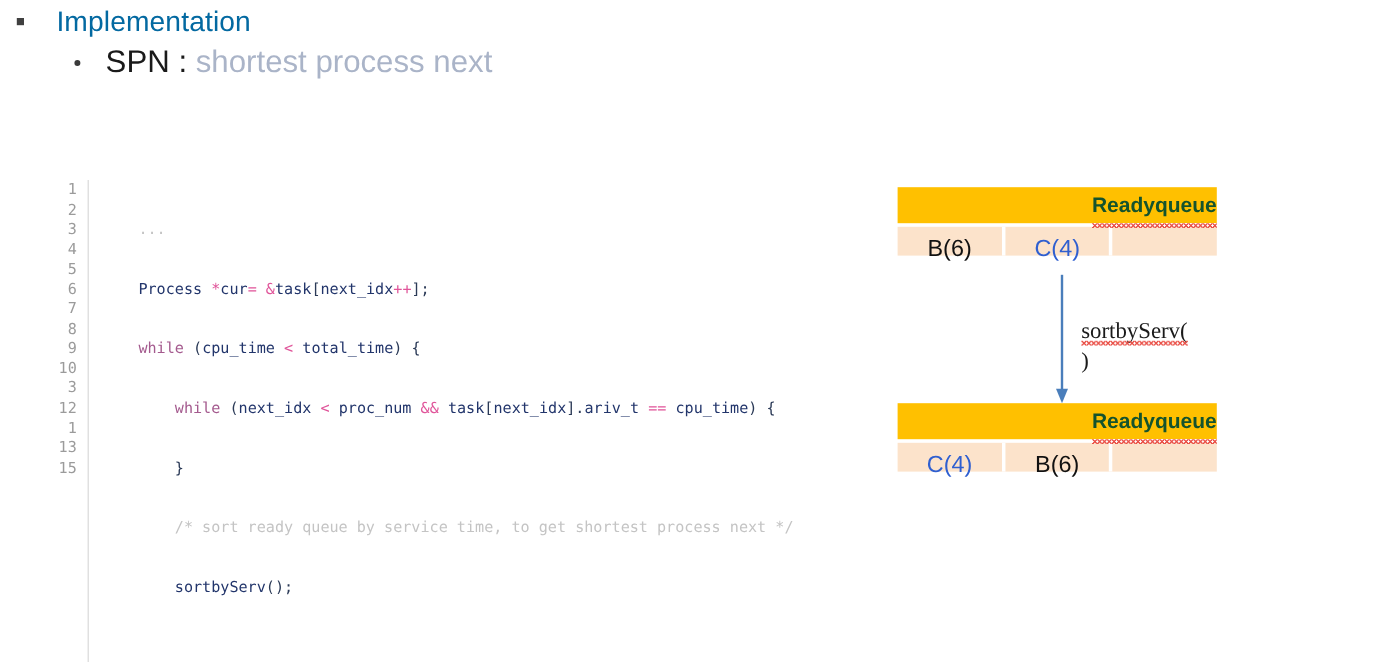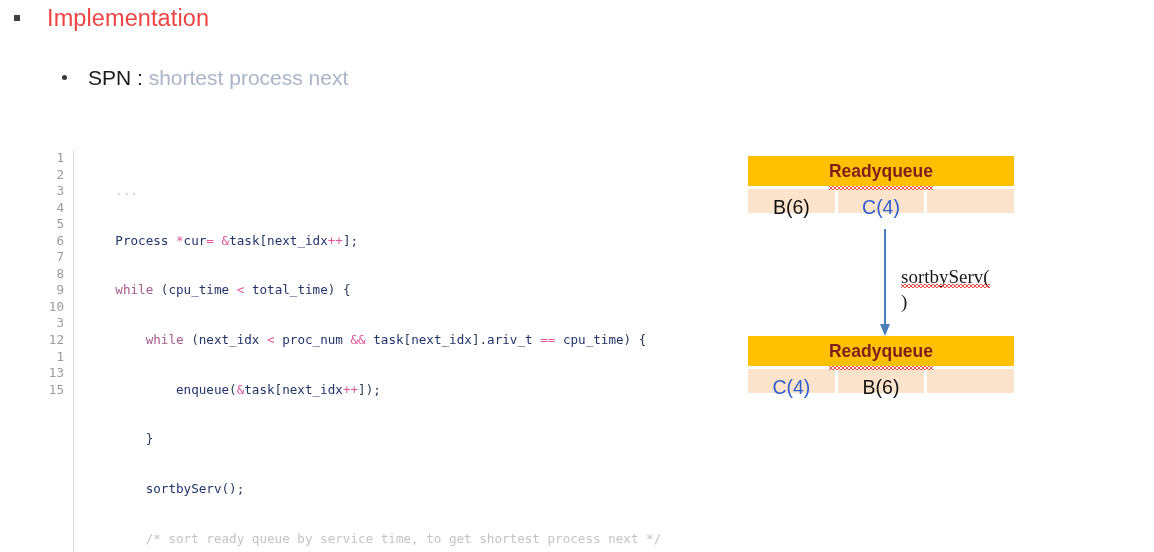--- a/index.html
+++ b/index.html
@@ -34,21 +34,21 @@
     height: 6px;
     background: #404040;
     display: inline-block;
     margin-right: 27px;
     position: relative;
     top: -5px;
     flex: none;
   }
   .bullet-l1 .txt {
     font-size: 23.5px;
-    color: #ef4444;
+    color: #0369a1;
     line-height: 1.12;
     letter-spacing: 0.1px;
   }
   .bullet-l2 {
     position: absolute;
     left: 62px;
     top: 37px;
     display: flex;
     align-items: baseline;
   }
@@ -57,25 +57,24 @@
     height: 5px;
     border-radius: 50%;
     background: #3a3a3a;
     display: inline-block;
     margin-right: 21px;
     position: relative;
     top: -5px;
     flex: none;
   }
   .bullet-l2 .txt {
-    font-size: 21px;
+    font-size: 26px;
     color: #1a1a1a;
     line-height: 1.12;
     white-space: nowrap;
-    margin-top: 29px;
   }
   .bullet-l2 .muted {
     color: #aab4c8;
   }
 
   
   .code-block {
     position: absolute;
     left: 40px;
     top: 150px;
@@ -108,24 +107,24 @@
   .cmt  { color: #c4c4c4; }
   .pun  { color: #2b3a57; }
 
   
   .queue {
     position: absolute;
     width: 266px;
   }
   .queue-header {
     background: #ffc000;
-    color: #7f1d1d;
+    color: #14532d;
     font-weight: bold;
     font-size: 17.5px;
-    text-align: center;
+    text-align: right;
     height: 30px;
     line-height: 30px;
     position: relative;
     text-decoration: underline;
   }
   .queue-header .hdr-text {
     position: relative;
     display: inline-block;
     border-bottom: 1.6px solid #ffffff;
     padding-bottom: 0px;
@@ -234,24 +233,23 @@
     <div>12</div>
     <div>1</div>
     <div>13</div>
     <div>15</div>
   </div>
   <div class="code-lines">
     <div><span class="cmt">    ...</span></div>
     <div>    <span class="typ">Process</span> <span class="op">*</span><span class="typ">cur</span><span class="op">=</span> <span class="op">&amp;</span><span class="typ">task</span><span class="pun">[</span><span class="typ">next_idx</span><span class="op">++</span><span class="pun">];</span></div>
     <div>    <span class="kw">while</span> <span class="pun">(</span><span class="typ">cpu_time</span> <span class="op">&lt;</span> <span class="typ">total_time</span><span class="pun">) {</span></div>
     <div>        <span class="kw">while</span> <span class="pun">(</span><span class="typ">next_idx</span> <span class="op">&lt;</span> <span class="typ">proc_num</span> <span class="op">&amp;&amp;</span> <span class="typ">task</span><span class="pun">[</span><span class="typ">next_idx</span><span class="pun">].</span><span class="typ">ariv_t</span> <span class="op">==</span> <span class="typ">cpu_time</span><span class="pun">) {</span></div>
-    <div>            <span class="typ">enqueue</span><span class="pun">(</span><span class="op">&amp;</span><span class="typ">task</span><span class="pun">[</span><span class="typ">next_idx</span><span class="op">++</span><span class="pun">]);</span></div>
     <div>        <span class="pun">}</span></div>
+    <div>        <span class="cmt">/* sort ready queue by service time, to get shortest process next */</span></div>
     <div>        <span class="typ">sortbyServ</span><span class="pun">();</span></div>
-    <div>        <span class="cmt">/* sort ready queue by service time, to get shortest process next */</span></div>
     
     
     
     
     
     
     
   </div>
 </div>
 

